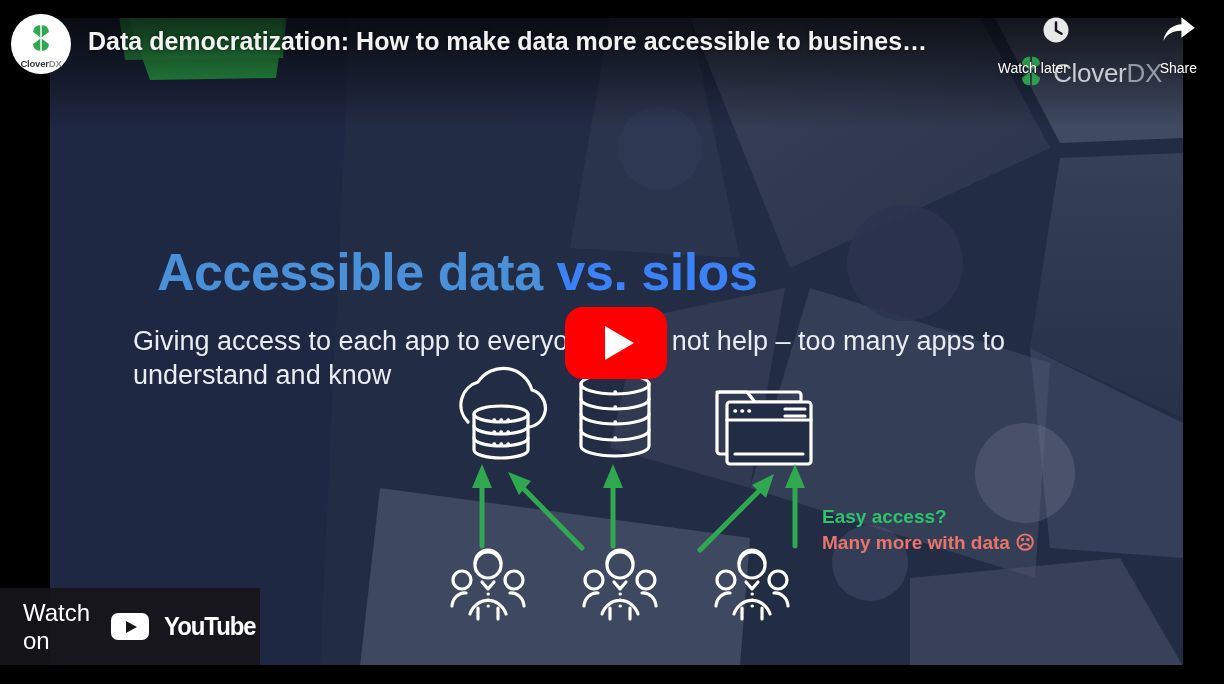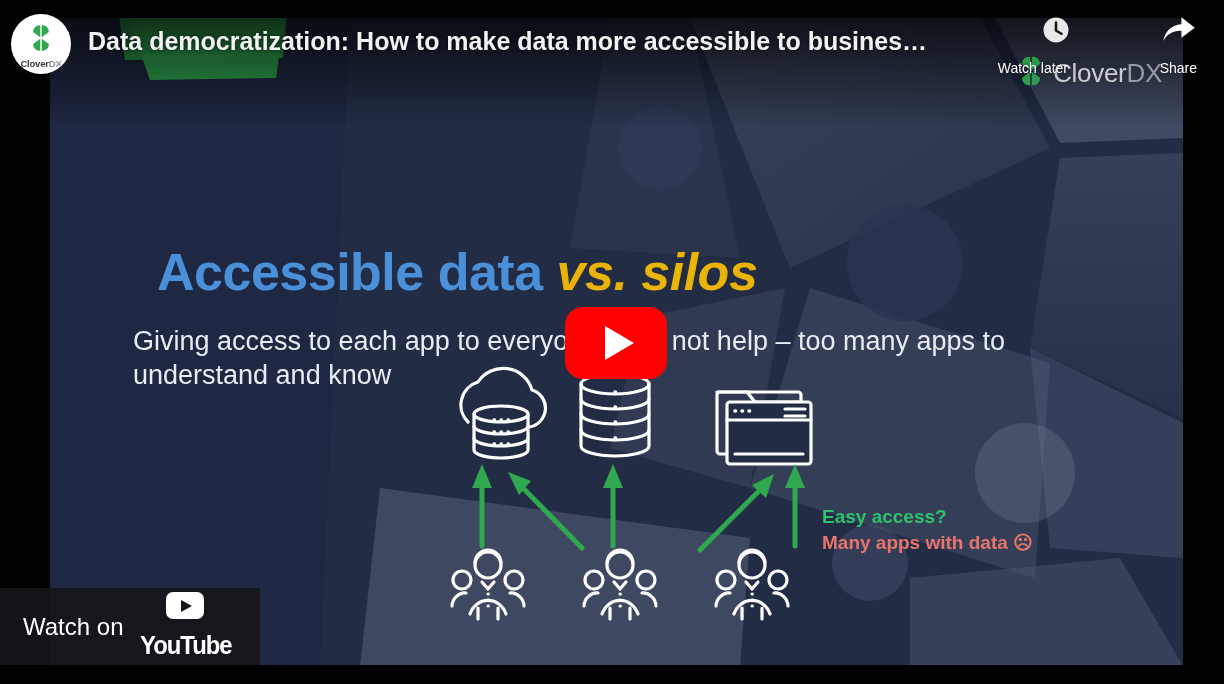--- a/index.html
+++ b/index.html
@@ -29,21 +29,21 @@
   #slide-bg svg { display: block; width: 100%; height: 100%; }
 
   
   .slide-title {
     position: absolute; left: 83px; top: 228px;
     font-size: 52px; font-weight: bold;
     letter-spacing: -0.5px; white-space: nowrap;
     line-height: 1;
   }
   .slide-title .blue { color: #4a90d9; margin-left: 24px; }
-  .slide-title .white { color: #eab308; font-style: italic; }
+  .slide-title .white { color: #3b82f6; }
 
   .slide-sub {
     position: absolute; left: 83px; top: 307px;
     width: 930px;
     font-size: 27px; color: #e9ecf2; line-height: 1.25;
     font-weight: 400;
   }
 
   .callout {
     position: absolute; left: 772px; top: 458px;
@@ -146,21 +146,21 @@
   
   #watch-on-yt {
     position: absolute; left: 0; bottom: 19px;
     height: 77px; width: 260px;
     background: rgba(22,22,26,0.93);
     display: flex; align-items: center;
     padding-left: 23px; gap: 12px;
     z-index: 7; cursor: pointer;
   }
   #watch-on-yt .wy-text { font-size: 24px; color: #ffffff; }
-  #watch-on-yt .yt-logo { display: flex; align-items: center; gap: 11px; flex-direction: column; }
+  #watch-on-yt .yt-logo { display: flex; align-items: center; gap: 11px; }
   #watch-on-yt .yt-play-box {
     width: 38px; height: 27px; background: #ffffff; border-radius: 7px;
     display: flex; align-items: center; justify-content: center;
   }
   #watch-on-yt .yt-play-box .t {
     width: 0; height: 0;
     border-left: 11px solid #16161a;
     border-top: 6.5px solid transparent;
     border-bottom: 6.5px solid transparent;
     margin-left: 3px;
@@ -218,21 +218,21 @@
 
     <div class="slide-title">
       <span class="blue">Accessible data</span>
       <span class="white">vs. silos</span>
     </div>
 
     <div class="slide-sub">Giving access to each app to everyone does not help – too many apps to understand and know</div>
 
     <div class="callout">
       <div class="green">Easy access?</div>
-      <div class="red">Many apps with data ☹</div>
+      <div class="red">Many more with data ☹</div>
     </div>
 
     <div id="diagram">
       <svg viewBox="0 0 1133 648">
         <g fill="none" stroke="#ffffff" stroke-width="3.2" stroke-linecap="round" stroke-linejoin="round">
 
           <g transform="translate(400,360)">
             <path d="M18 44 a24 24 0 0 1 10 -40 a30 30 0 0 1 54 8 a19 19 0 0 1 -3 37"></path>
             <ellipse cx="51" cy="36" rx="27" ry="8"></ellipse>
             <path d="M24 36 v36 a27 8 0 0 0 54 0 v-36"></path>

